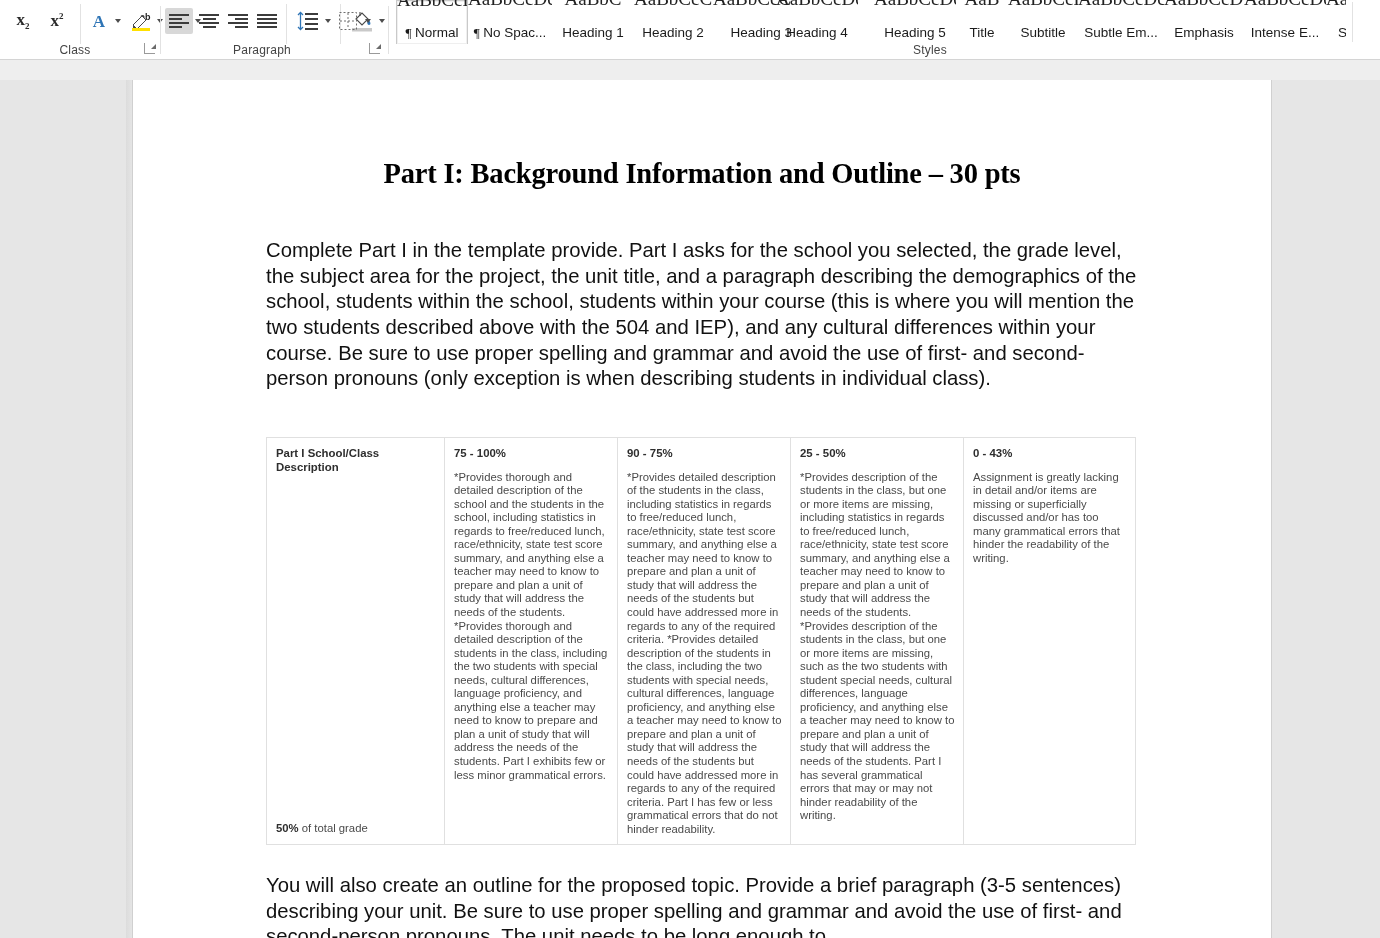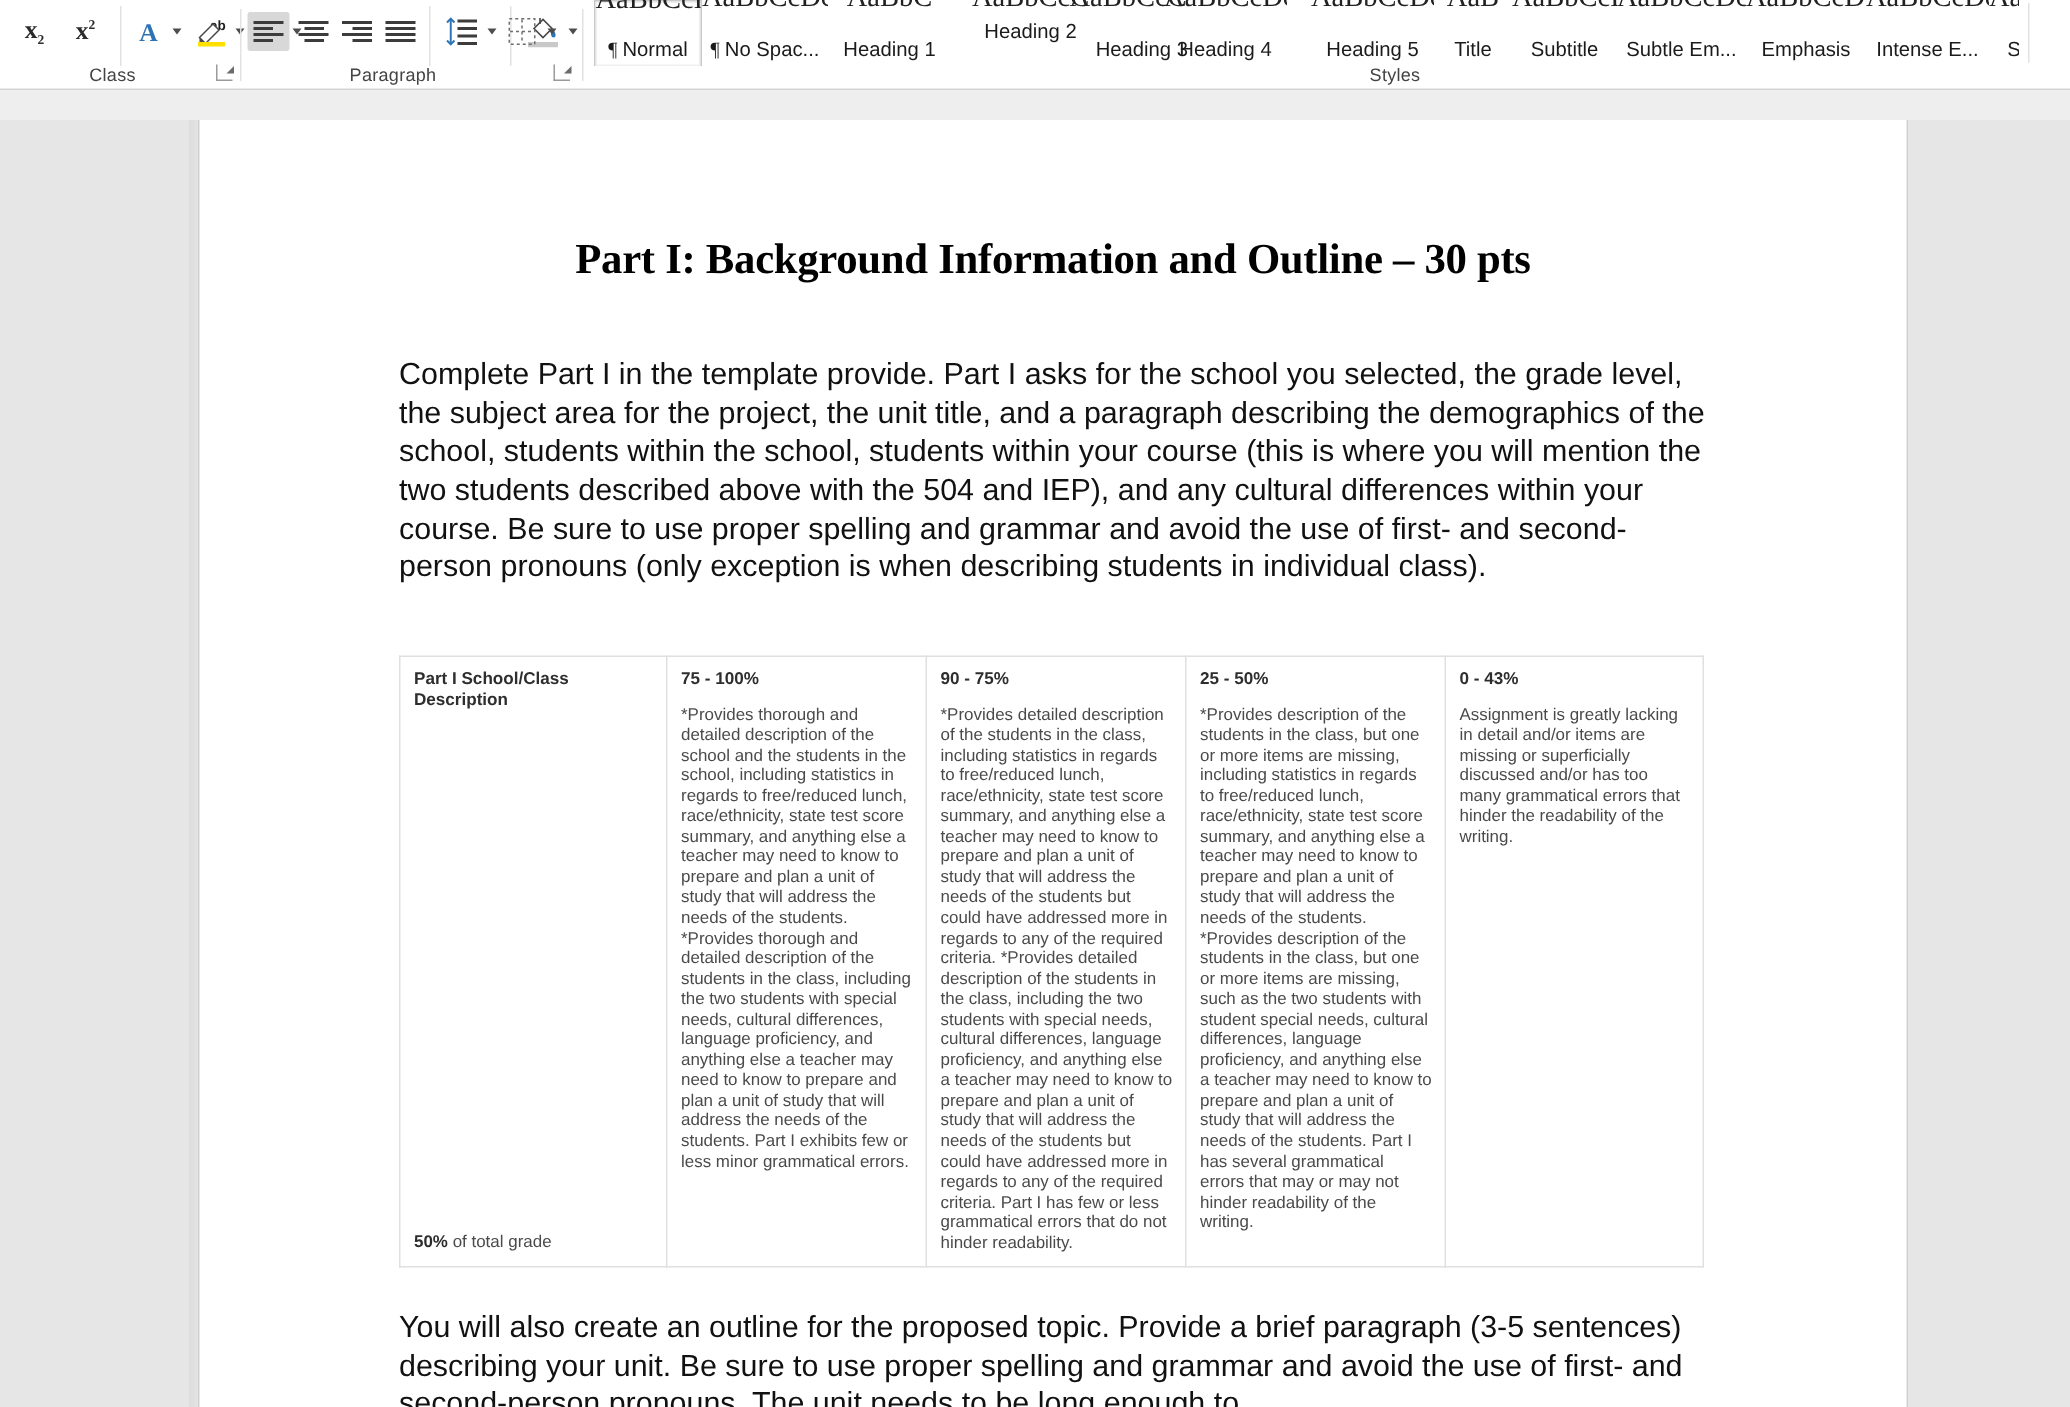--- a/index.html
+++ b/index.html
@@ -309,21 +309,21 @@
         <div class="sname"><span class="pilcrow">¶ </span><span>Normal</span></div>
       </div>
       <div class="style-item" style="left: 72px; width: 84px;">
         <div class="preview">AaBbCcDc</div>
         <div class="sname"><span class="pilcrow">¶ </span><span>No Spac...</span></div>
       </div>
       <div class="style-item" style="left: 156px; width: 82px;">
         <div class="preview">AaBbC</div>
         <div class="sname"><span>Heading 1</span></div>
       </div>
-      <div class="style-item" style="left: 252px; width: 78px; justify-content: center;">
+      <div class="style-item" style="left: 238px; width: 78px;">
         <div class="preview">AaBbCcC</div>
         <div class="sname"><span>Heading 2</span></div>
       </div>
       <div class="style-item" style="left: 316px; width: 80px; align-items: flex-end;">
         <div class="preview">AaBbCcC</div>
         <div class="sname"><span>Heading 3</span></div>
       </div>
       <div class="style-item" style="left: 380px; width: 82px;">
         <div class="preview">AaBbCcDc</div>
         <div class="sname"><span>Heading 4</span></div>

